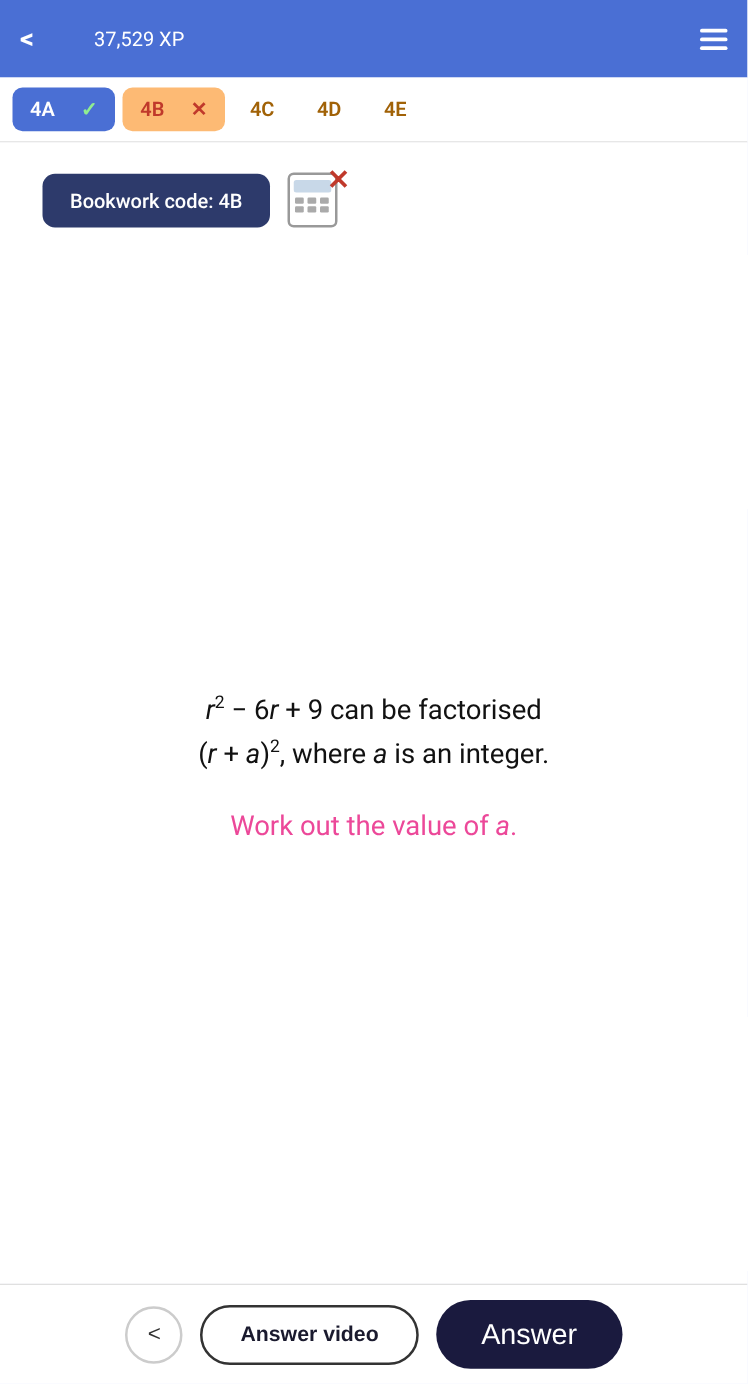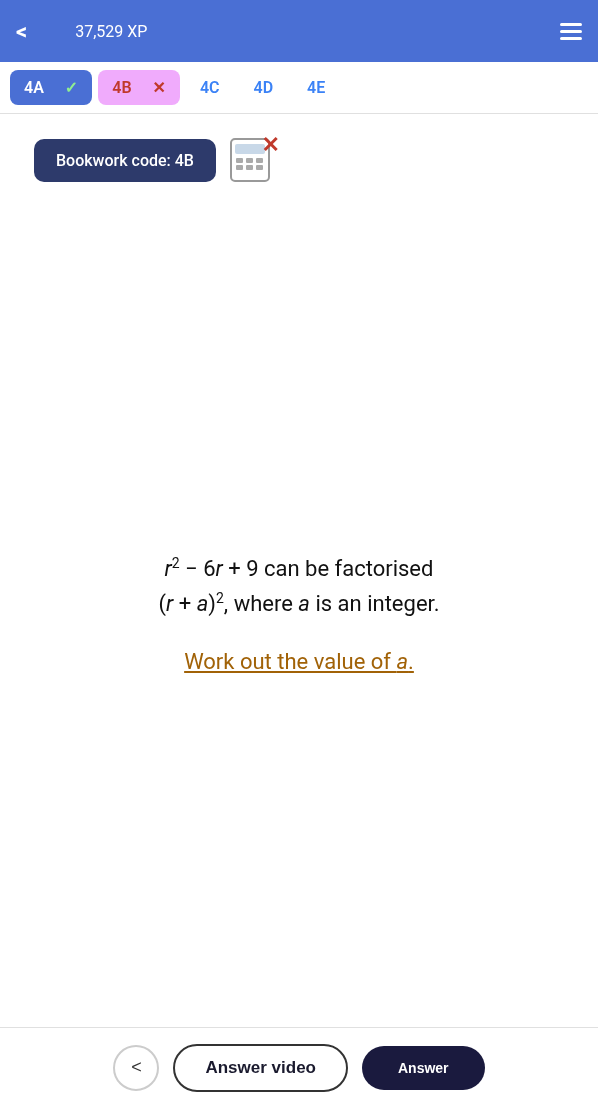--- a/index.html
+++ b/index.html
@@ -96,33 +96,33 @@
       background: #4a6fd4;
       color: white;
     }
 
     .tab-4a .tab-check {
       color: #90ee90;
       font-size: 16px;
     }
 
     .tab-4b {
-      background: #f0abfc;
+      background: #fdba74;
       color: #c0392b;
     }
 
     .tab-4b .tab-x {
       color: #c0392b;
       font-size: 16px;
       font-weight: 700;
     }
 
     .tab-4c, .tab-4d, .tab-4e {
       background: transparent;
-      color: #3b82f6;
+      color: #a16207;
     }
 
     
     .main {
       background: white;
       margin: 0;
       padding: 24px 34px;
       flex: 1;
       height: calc(1107px - 62px - 52px - 80px);
       display: flex;
@@ -211,23 +211,22 @@
 
     .question-text {
       font-size: 22px;
       line-height: 1.65;
       color: #111;
       margin-bottom: 28px;
     }
 
     .work-out-text {
       font-size: 22px;
-      color: #a16207;
+      color: #ec4899;
       font-style: normal;
-      text-decoration: underline;
     }
 
     
     .bottom-bar {
       position: absolute;
       bottom: 0;
       left: 0;
       right: 0;
       height: 80px;
       background: white;
@@ -264,22 +263,22 @@
       color: #1a1a2e;
       cursor: pointer;
     }
 
     .btn-answer {
       background: #1a1a3e;
       color: white;
       border: none;
       border-radius: 30px;
       padding: 14px 36px;
-      font-size: 14px;
-      font-weight: 700;
+      font-size: 23px;
+      font-weight: 400;
       cursor: pointer;
     }
 
     
     .math-line {
       display: block;
       font-size: 22px;
       line-height: 1.6;
       color: #111;
     }

